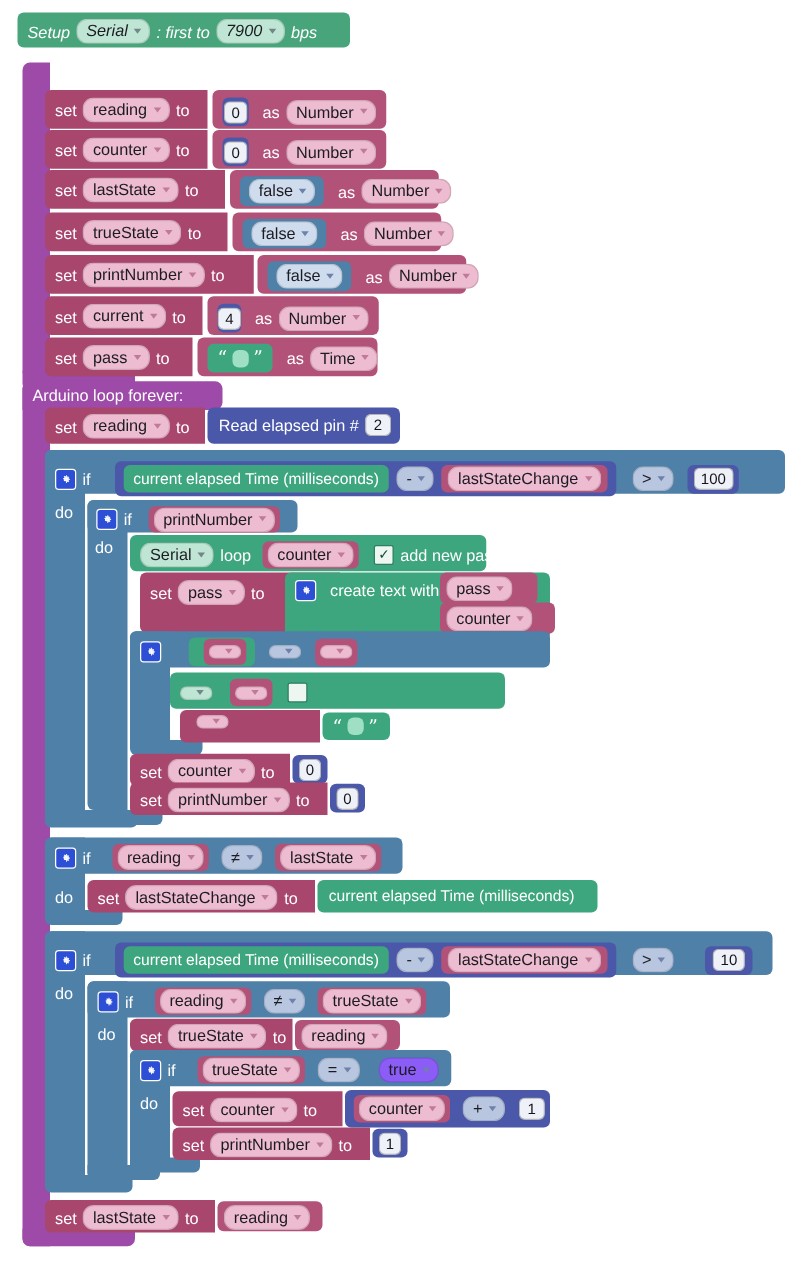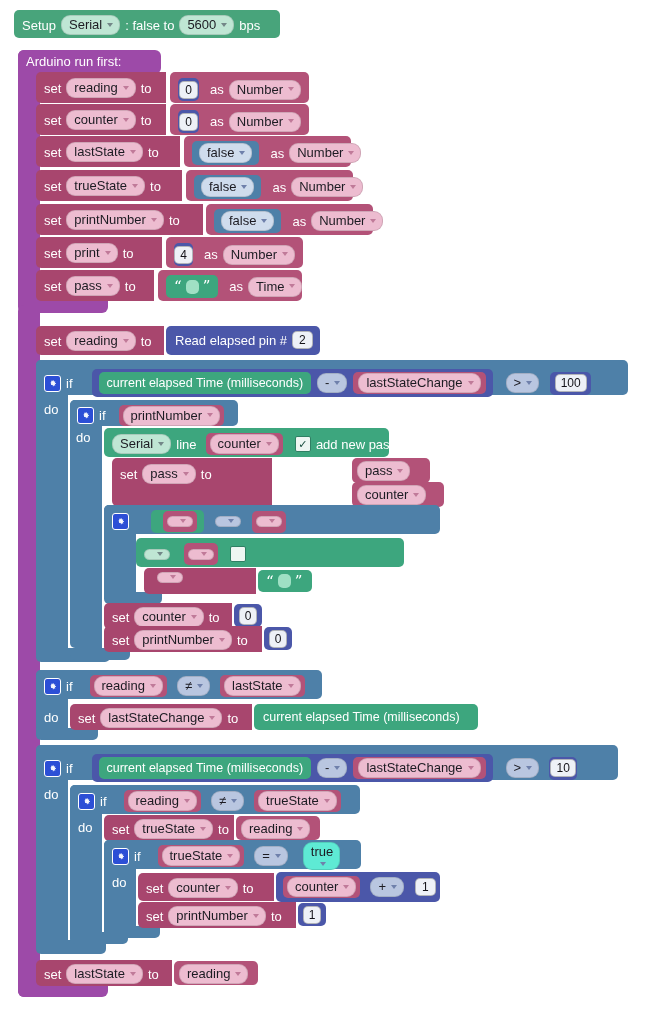--- a/index.html
+++ b/index.html
@@ -33,21 +33,21 @@
   .f-rose{background:#edbcd0;color:#1c1b22;}
   .f-rose .caret{border-top-color:#c07a99;}
   .f-green{background:#bfe6d4;}
   .f-green .caret{border-top-color:#5fa888;}
   .f-blue{background:#b9c6e0;justify-content:flex-end;}
   .f-blue .caret{border-top-color:#6f80ab;}
   .f-num{background:#eef1f7;border:1px solid rgba(0,0,0,.25);border-radius:5px;padding:2px 7px 3px;color:#141319;font-weight:400;}
   .f-txt{background:#9fe0c4;border-radius:5px;width:13px;height:14px;display:inline-block;}
 
   
-  .c-setup   {background:#48a47b;}            
+  .c-setup   {background:#48a47b;font-style:italic;}            
   .c-hat     {background:#9d4aa8;}            
   .c-set     {background:#a8466e;}            
   .c-cast    {background:#b35278;}            
   .c-math    {background:#4b57a9;}            
   .c-logic   {background:#4e80a8;}            
   .c-text    {background:#3da67e;}            
   .c-var     {background:#b35278;}            
   .c-io      {background:#4b57a9;}            
 
   
@@ -76,33 +76,30 @@
 
 <div id="workspace">
 
   <div class="blk c-setup" style="left:14px;top:10px;width:266px;height:28px;padding:5px 8px;">
     <div class="row">
       <span class="lbl">Setup</span>
       <span class="field f-green lightcaret">
         <span>Serial</span>
           <i class="caret"></i>
       </span>
-      <span class="lbl">: false to</span>
+      <span class="lbl">: first to</span>
       <span class="field f-green lightcaret">
-        <span>5600</span>
+        <span>7900</span>
           <i class="caret"></i>
       </span>
       <span class="lbl">bps</span>
     </div>
   </div>
 
   <div class="blk c-hat" style="left:18px;top:50px;width:22px;height:253px;border-radius:6px 0 0 6px;"></div>
-  <div class="blk c-hat" style="left:18px;top:50px;width:143px;height:24px;border-radius:6px 6px 6px 0;padding:4px 8px;">
-    <span class="lbl">Arduino run first:</span>
-  </div>
   <div class="blk c-hat" style="left:18px;top:297px;width:90px;height:16px;border-radius:0 0 6px 6px;"></div>
 
   <div class="blk c-set" style="left:36px;top:72px;width:130px;height:31px;padding:6px 8px;border-radius:5px 0 0 5px;">
     <div class="row">
       <span class="lbl">set</span>
       <span class="field f-rose">
         <span>reading</span>
           <i class="caret"></i>
       </span>
       <span class="lbl">to</span>
@@ -219,21 +216,21 @@
         <span>Number</span>
           <i class="caret"></i>
       </span>
     </div>
   </div>
 
   <div class="blk c-set" style="left:36px;top:237px;width:126px;height:31px;padding:6px 8px;border-radius:5px 0 0 5px;">
     <div class="row">
       <span class="lbl">set</span>
       <span class="field f-rose">
-        <span>print</span>
+        <span>current</span>
           <i class="caret"></i>
       </span>
       <span class="lbl">to</span>
     </div>
   </div>
   <div class="blk c-cast" style="left:166px;top:237px;width:137px;height:31px;padding:6px 8px;">
     <div class="row">
       <span class="blk c-math" style="position:relative;width:27px;height:23px;display:inline-flex;align-items:center;justify-content:center;">
         <span class="f-num" style="font-size:12px;padding:1px 5px;">4</span>
       </span>
@@ -264,20 +261,23 @@
       </span>
       <span class="lbl" style="margin-left:6px;">as</span>
       <span class="field f-rose">
         <span>Time</span>
           <i class="caret"></i>
       </span>
     </div>
   </div>
 
   <div class="blk c-hat" style="left:18px;top:305px;width:22px;height:692px;border-radius:6px 0 0 6px;"></div>
+  <div class="blk c-hat" style="left:18px;top:305px;width:160px;height:23px;border-radius:6px 6px 6px 0;padding:4px 8px;">
+    <span class="lbl">Arduino loop forever:</span>
+  </div>
   <div class="blk c-hat" style="left:18px;top:983px;width:90px;height:14px;border-radius:0 0 6px 6px;"></div>
 
   <div class="blk c-set" style="left:36px;top:326px;width:128px;height:29px;padding:5px 8px;border-radius:5px 0 0 5px;">
     <div class="row">
       <span class="lbl">set</span>
       <span class="field f-rose">
         <span>reading</span>
           <i class="caret"></i>
       </span>
       <span class="lbl">to</span>
@@ -351,21 +351,21 @@
     <span class="kw">do</span>
   </div>
   <div class="blk c-logic" style="left:70px;top:648px;width:60px;height:12px;border-radius:0 0 5px 5px;"></div>
 
   <div class="blk c-text" style="left:104px;top:428px;width:285px;height:29px;padding:5px 8px;">
     <div class="row">
       <span class="field f-green lightcaret">
         <span>Serial</span>
           <i class="caret"></i>
       </span>
-      <span class="lbl">line</span>
+      <span class="lbl">loop</span>
       <span class="blk c-var" style="position:relative;margin-left:4px;height:22px;padding:0 4px;display:inline-flex;align-items:center;">
         <span class="field f-rose">
           <span>counter</span>
             <i class="caret"></i>
         </span>
       </span>
       <span class="chk" style="margin-left:7px;">
         <span>✓</span>
       </span>
       <span class="lbl">add new pass</span>
@@ -373,20 +373,31 @@
   </div>
 
   <div class="blk c-set" style="left:112px;top:458px;width:160px;height:48px;padding:6px 8px;border-radius:5px 0 0 5px;">
     <div class="row">
       <span class="lbl">set</span>
       <span class="field f-rose">
         <span>pass</span>
           <i class="caret"></i>
       </span>
       <span class="lbl">to</span>
+    </div>
+  </div>
+  <div class="blk c-text" style="left:228px;top:458px;width:212px;height:54px;padding:6px 8px;">
+    <div class="row">
+      <span class="gear">
+        <svg width="9" height="9" viewBox="0 0 16 16">
+            <path fill="#fff" d="M8 5.2A2.8 2.8 0 1 0 8 10.8 2.8 2.8 0 0 0 8 5.2zm0 4.2A1.4 1.4 0 1 1 8 6.6a1.4 1.4 0 0 1 0 2.8z"></path>
+            <path fill="#fff" d="M14 7h-1.2a4.9 4.9 0 0 0-.5-1.2l.9-.9-1.1-1.1-.9.9A4.9 4.9 0 0 0 10 3.2V2H8.5v1.2c-.4.1-.8.3-1.2.5l-.9-.9-1.1 1.1.9.9c-.2.4-.4.8-.5 1.2H4.5v1.5h1.2c.1.4.3.8.5 1.2l-.9.9 1.1 1.1.9-.9c.4.2.8.4 1.2.5V13H10v-1.2c.4-.1.8-.3 1.2-.5l.9.9 1.1-1.1-.9-.9c.2-.4.4-.8.5-1.2H14V7z" opacity=".9"></path>
+          </svg>
+      </span>
+      <span class="lbl" style="margin-left:6px;">create text with</span>
     </div>
   </div>
   <div class="blk c-var" style="left:352px;top:458px;width:78px;height:25px;padding:3px 5px;">
     <span class="field f-rose">
       <span>pass</span>
         <i class="caret"></i>
     </span>
   </div>
   <div class="blk c-var" style="left:352px;top:482px;width:92px;height:25px;padding:3px 5px;">
     <span class="field f-rose">
@@ -564,21 +575,21 @@
           <span class="field f-rose">
             <span>lastStateChange</span>
               <i class="caret"></i>
           </span>
         </span>
       </span>
       <span class="field f-blue" style="margin-left:8px;">
         <span>&gt;</span>
           <i class="caret"></i>
       </span>
-      <span class="blk c-math" style="position:relative;margin-left:5px;width:28px;height:23px;display:inline-flex;align-items:center;justify-content:center;">
+      <span class="blk c-math" style="position:relative;margin-left:20px;width:38px;height:23px;display:inline-flex;align-items:center;justify-content:center;">
         <span class="f-num" style="font-size:12px;padding:1px 5px;">10</span>
       </span>
     </div>
   </div>
   <div class="blk" style="left:44px;top:787px;width:24px;height:18px;background:transparent;">
     <span class="kw">do</span>
   </div>
   <div class="blk c-logic" style="left:36px;top:940px;width:70px;height:14px;border-radius:0 0 5px 5px;"></div>
 
   <div class="blk c-logic" style="left:70px;top:785px;width:32px;height:158px;border-radius:5px 0 0 5px;"></div>
@@ -645,21 +656,21 @@
         <span class="field f-rose">
           <span>trueState</span>
             <i class="caret"></i>
         </span>
       </span>
       <span class="field f-blue" style="margin-left:5px;">
         <span>=</span>
           <i class="caret"></i>
       </span>
       <span class="blk c-logic" style="position:relative;margin-left:6px;height:22px;padding:0 4px;display:inline-flex;align-items:center;">
-        <span class="field f-blue" style="background:#5eead4;flex-direction:column;">
+        <span class="field f-blue" style="background:#8b5cf6;">
           <span>true</span>
             <i class="caret"></i>
         </span>
       </span>
     </div>
   </div>
   <div class="blk" style="left:112px;top:875px;width:24px;height:18px;background:transparent;">
     <span class="kw">do</span>
   </div>
   <div class="blk c-logic" style="left:104px;top:926px;width:56px;height:12px;border-radius:0 0 5px 5px;"></div>

